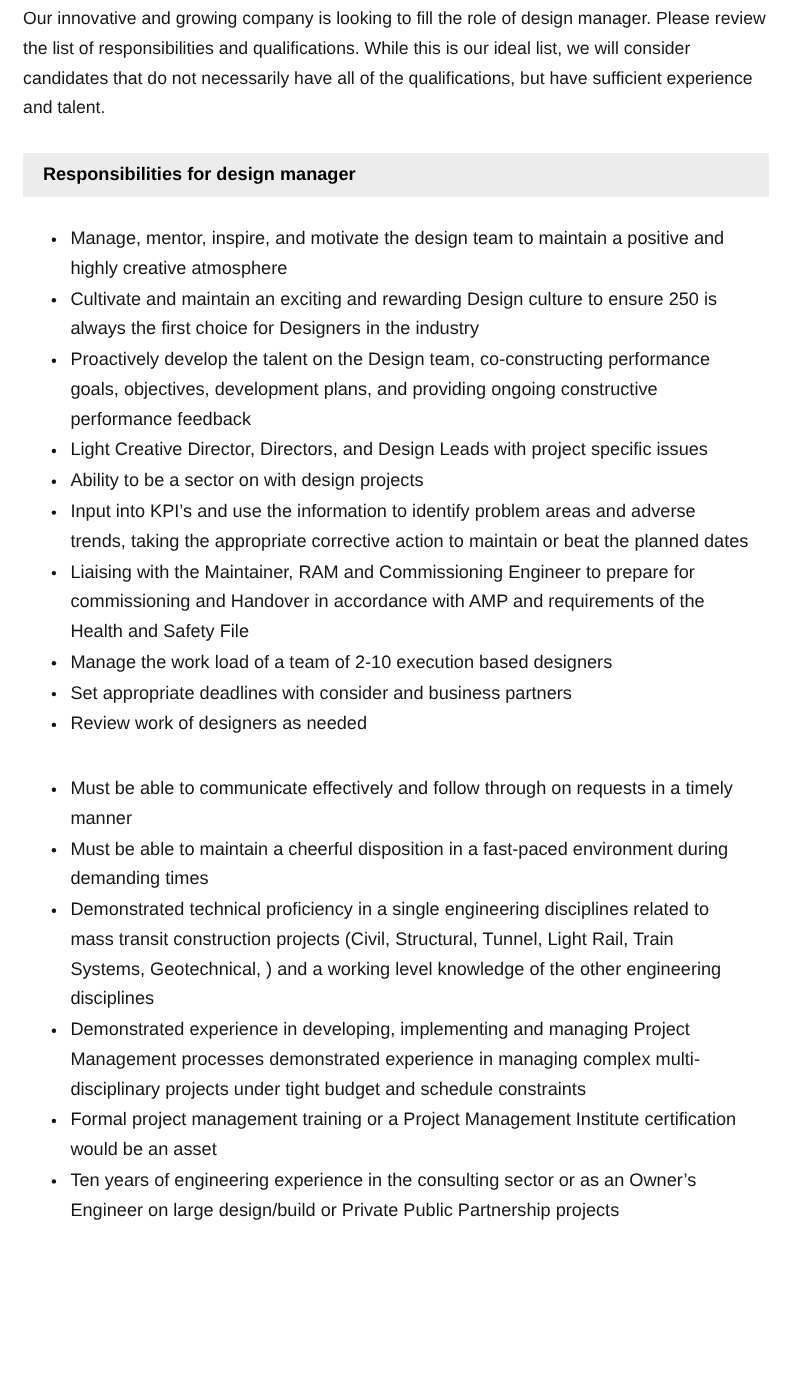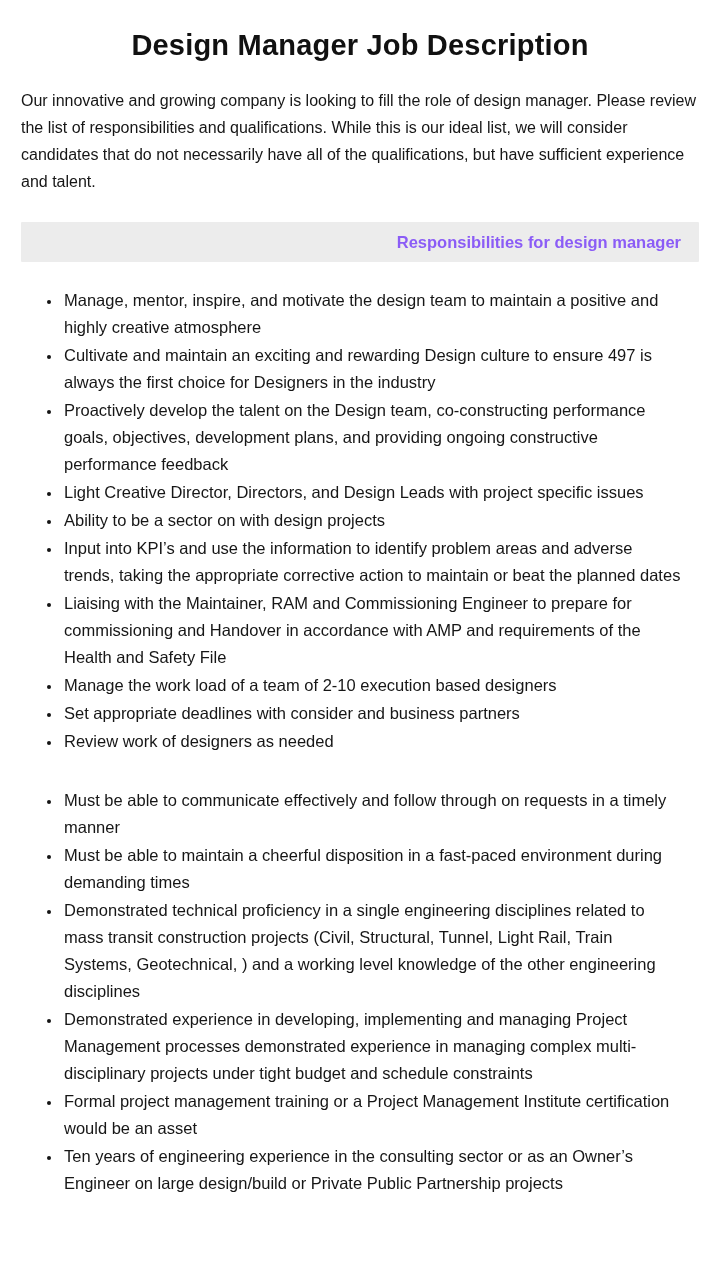--- a/index.html
+++ b/index.html
@@ -32,23 +32,22 @@
     margin: 0 0 27px 0;
     color: #161616;
   }
   .section-header {
     background: #ececec;
     font-weight: 700;
     font-size: 16.5px;
     line-height: 20px;
     padding: 10px 18px;
     margin: 0 0 25px 0;
-    color: #8b5cf6;
+    color: #000000;
     border-radius: 1px;
-    text-align: right;
   }
   ul.item-list {
     margin: 0 18px 32px 0;
     padding: 0 0 0 41px;
     list-style: disc;
   }
   ul.item-list li {
     font-size: 16.5px;
     line-height: 27px;
     margin: 0 0 1px 0;
@@ -61,31 +60,30 @@
   }
   section.doc-section {
     margin: 0;
   }
 </style>
 </head>
 <body>
 
 <main class="page">
 
-  <h1 class="page-title">Design Manager Job Description</h1>
 
   <p class="intro">Our innovative and growing company is looking to fill the role of design manager. Please review the list of responsibilities and qualifications. While this is our ideal list, we will consider candidates that do not necessarily have all of the qualifications, but have sufficient experience and talent.</p>
 
   <section class="doc-section">
     <div class="section-header">
       <span>Responsibilities for design manager</span>
     </div>
     <ul class="item-list">
       <li>Manage, mentor, inspire, and motivate the design team to maintain a positive and highly creative atmosphere</li>
-      <li>Cultivate and maintain an exciting and rewarding Design culture to ensure 497 is always the first choice for Designers in the industry</li>
+      <li>Cultivate and maintain an exciting and rewarding Design culture to ensure 250 is always the first choice for Designers in the industry</li>
       <li>Proactively develop the talent on the Design team, co-constructing performance goals, objectives, development plans, and providing ongoing constructive performance feedback</li>
       <li>Light Creative Director, Directors, and Design Leads with project specific issues</li>
       <li>Ability to be a sector on with design projects</li>
       <li>Input into KPI’s and use the information to identify problem areas and adverse trends, taking the appropriate corrective action to maintain or beat the planned dates</li>
       <li>Liaising with the Maintainer, RAM and Commissioning Engineer to prepare for commissioning and Handover in accordance with AMP and requirements of the Health and Safety File</li>
       <li>Manage the work load of a team of 2-10 execution based designers</li>
       <li>Set appropriate deadlines with consider and business partners</li>
       <li>Review work of designers as needed</li>
     </ul>
   </section>

